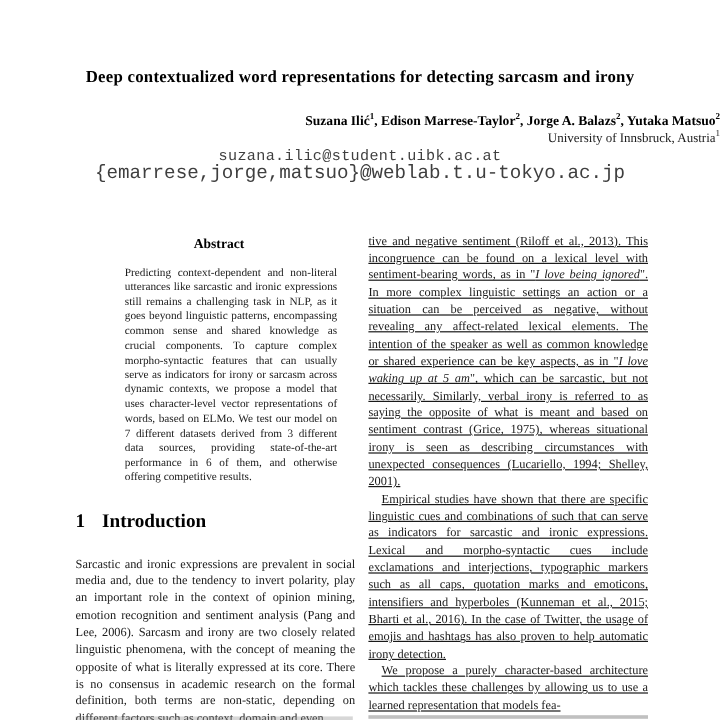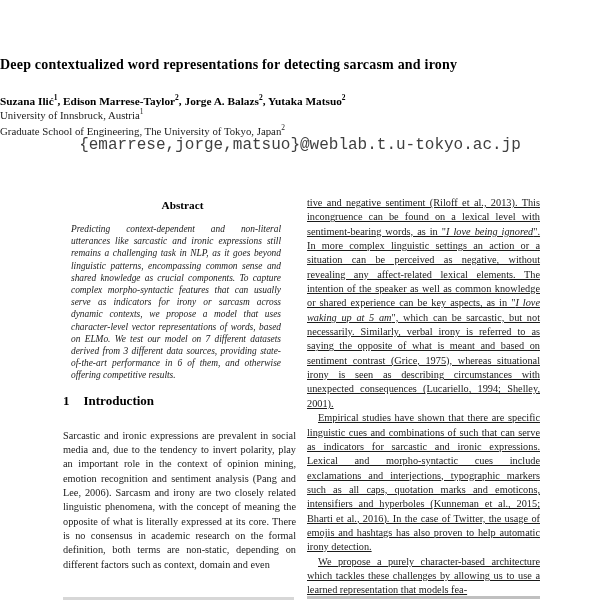--- a/index.html
+++ b/index.html
@@ -8,36 +8,37 @@
     position:relative;
     width:600px; height:600px;
     background:#ffffff;
     overflow:hidden;
     font-family:"Liberation Serif", serif;
     color:#1a1a1a;
   }
   
   .title {
     padding-top:57px;
+    text-align:center;
     font-size:14px;
     font-weight:bold;
     letter-spacing:0.2px;
     color:#000;
   }
   .authors {
     margin-top:22px;
-    text-align:left;
+    text-align:right;
     font-size:11.3px;
     font-weight:bold;
     color:#000;
   }
   .authors sup, .affil sup { font-size:7.5px; vertical-align:super; line-height:0; }
   .affil {
     margin-top:2px;
-    text-align:left;
+    text-align:right;
     font-size:10.8px;
     line-height:13.5px;
   }
   .email {
     text-align:center;
     font-family:"Liberation Mono", "DejaVu Sans Mono", monospace;
     color:#3f3f3f;
   }
   .email-1 { font-size:12.6px; line-height:14px; letter-spacing:0.3px; }
   .email-2 { font-size:16px; line-height:14px; }
@@ -49,29 +50,29 @@
   }
   .col { width:233px; }
   .abstract-head {
     margin:3px 18px 0 24px;
     text-align:center;
     font-size:11.3px;
     font-weight:bold;
     color:#000;
   }
   .abstract-body {
-    margin:12px 15px 0 8px;
+    margin:12px 15px 0 41px;
     font-size:9.4px;
     line-height:12.2px;
     text-align:justify;
-    hyphens:auto;font-style:italic; -webkit-hyphens:auto;
+    hyphens:auto; -webkit-hyphens:auto;
   }
   .section-head {
-    margin-top:11px;
-    font-size:13px;
+    margin-top:21px;
+    font-size:16px;
     font-weight:bold;
     color:#000;
   }
   .section-head .sec-num { display:inline-block; margin-right:14px; }
   .body-text {
     margin-top:20px;
     font-size:10.3px;
     line-height:14.35px;
     text-align:justify;
     hyphens:auto; -webkit-hyphens:auto;
@@ -92,22 +93,22 @@
 <body>
 
 <div class="page">
 
   <h1 class="title">Deep contextualized word representations for detecting sarcasm and irony</h1>
 
   <div class="authors"><span><span>Suzana Ilić</span><sup>1</sup><span>, </span></span><span><span>Edison Marrese-Taylor</span><sup>2</sup><span>, </span></span><span><span>Jorge A. Balazs</span><sup>2</sup><span>, </span></span><span><span>Yutaka Matsuo</span><sup>2</sup><span></span></span></div>
 
   <div class="affil"><span>University of Innsbruck, Austria</span><sup>1</sup></div>
 
+  <div class="email email-1">suzana.ilic@student.uibk.ac.at</div>
 
-  <div class="affil"><span>Graduate School of Engineering, The University of Tokyo, Japan</span><sup>2</sup></div>
 
   <div class="email email-2">{emarrese,jorge,matsuo}@weblab.t.u-tokyo.ac.jp</div>
 
   <div class="columns">
 
     <div class="col col-left">
       <div class="abstract-head">Abstract</div>
       <div class="abstract-body">Predicting context-dependent and non-literal utterances like sarcastic and ironic expressions still remains a challenging task in NLP, as it goes beyond linguistic patterns, encompassing common sense and shared knowledge as crucial components. To capture complex morpho-syntactic features that can usually serve as indicators for irony or sarcasm across dynamic contexts, we propose a model that uses character-level vector representations of words, based on ELMo. We test our model on 7 different datasets derived from 3 different data sources, providing state-of-the-art performance in 6 of them, and otherwise offering competitive results.</div>
 
       <div class="section-head"><span class="sec-num">1</span><span>Introduction</span></div>

